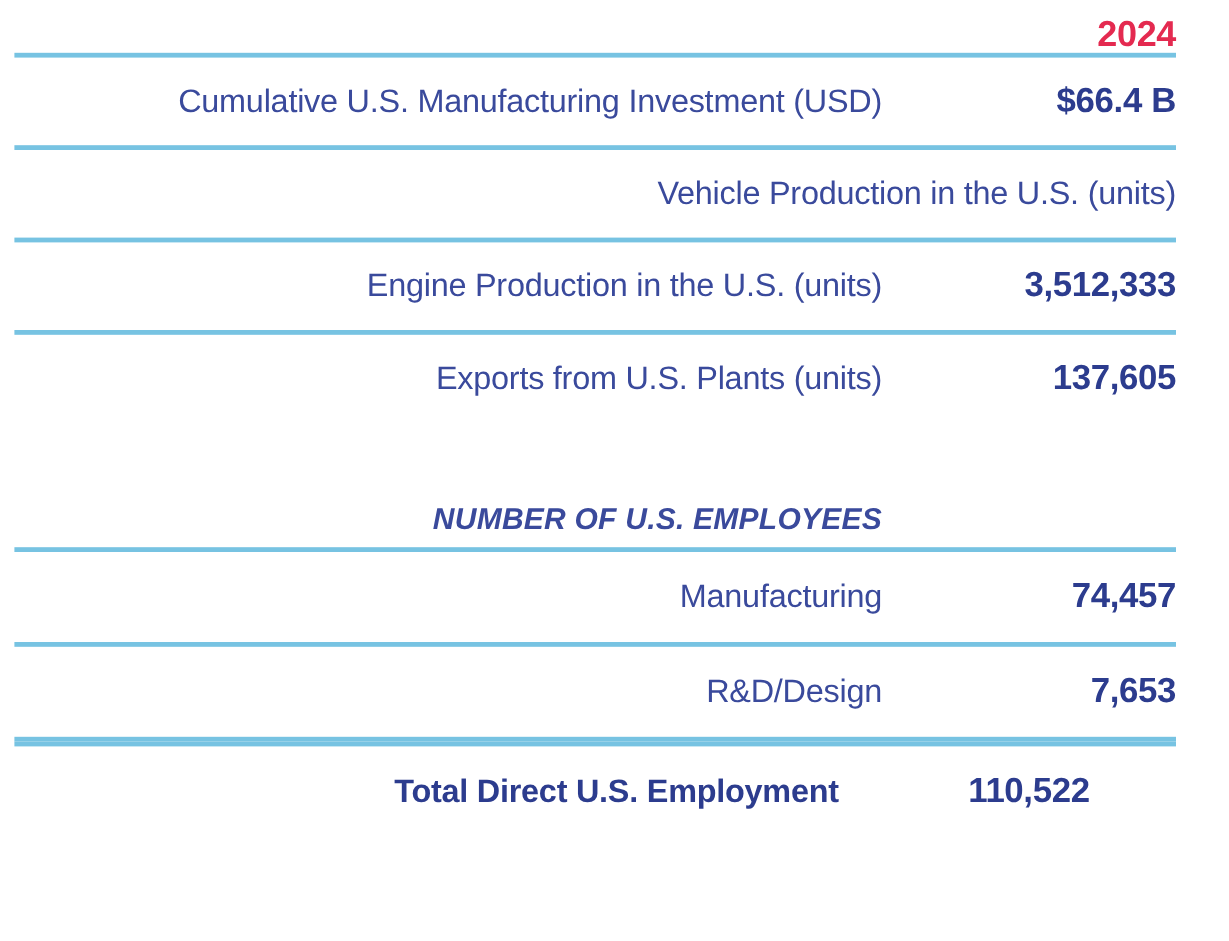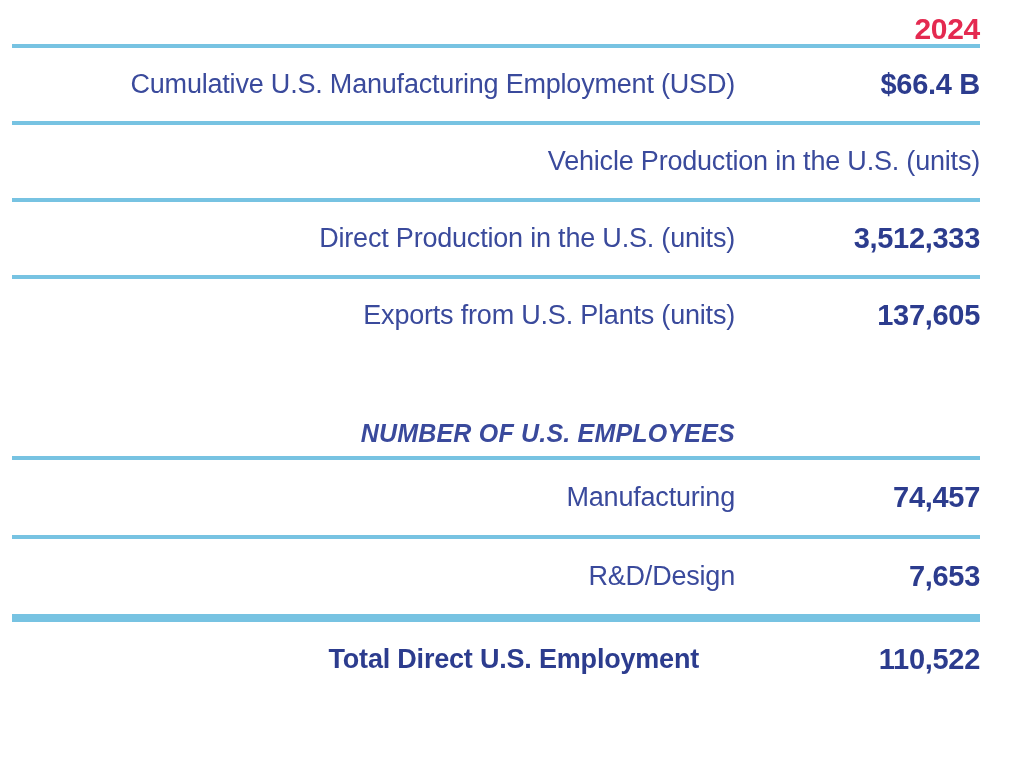--- a/index.html
+++ b/index.html
@@ -100,46 +100,47 @@
     flex: 0 0 245px;
   }
 
   
   .row.total .label {
     font-weight: bold;
     color: #2c3c8e;
   }
   .row.total .value {
     font-weight: bold;
+    text-align: center;
   }
   .row.emp { height: 75px; }
   .row.total { height: 75px; gap: 36px; }
 </style>
 </head>
 <body>
 
 <div class="sheet">
 
   <div class="row header-row">
     <div class="year">2024</div>
   </div>
   <div class="divider"></div>
 
   <div id="metrics-block">
       <div class="row data-row">
-        <div class="label">Cumulative U.S. Manufacturing Employment (USD)</div>
+        <div class="label">Cumulative U.S. Manufacturing Investment (USD)</div>
         <div class="value">$66.4 B</div>
       </div>
       <div class="divider"></div>
       <div class="row data-row">
         <div class="label">Vehicle Production in the U.S. (units)</div>
       </div>
       <div class="divider"></div>
       <div class="row data-row">
-        <div class="label">Direct Production in the U.S. (units)</div>
+        <div class="label">Engine Production in the U.S. (units)</div>
         <div class="value">3,512,333</div>
       </div>
       <div class="divider"></div>
       <div class="row data-row">
         <div class="label">Exports from U.S. Plants (units)</div>
         <div class="value">137,605</div>
       </div>
       <div class="divider spacer-only"></div>
     </div>
 

